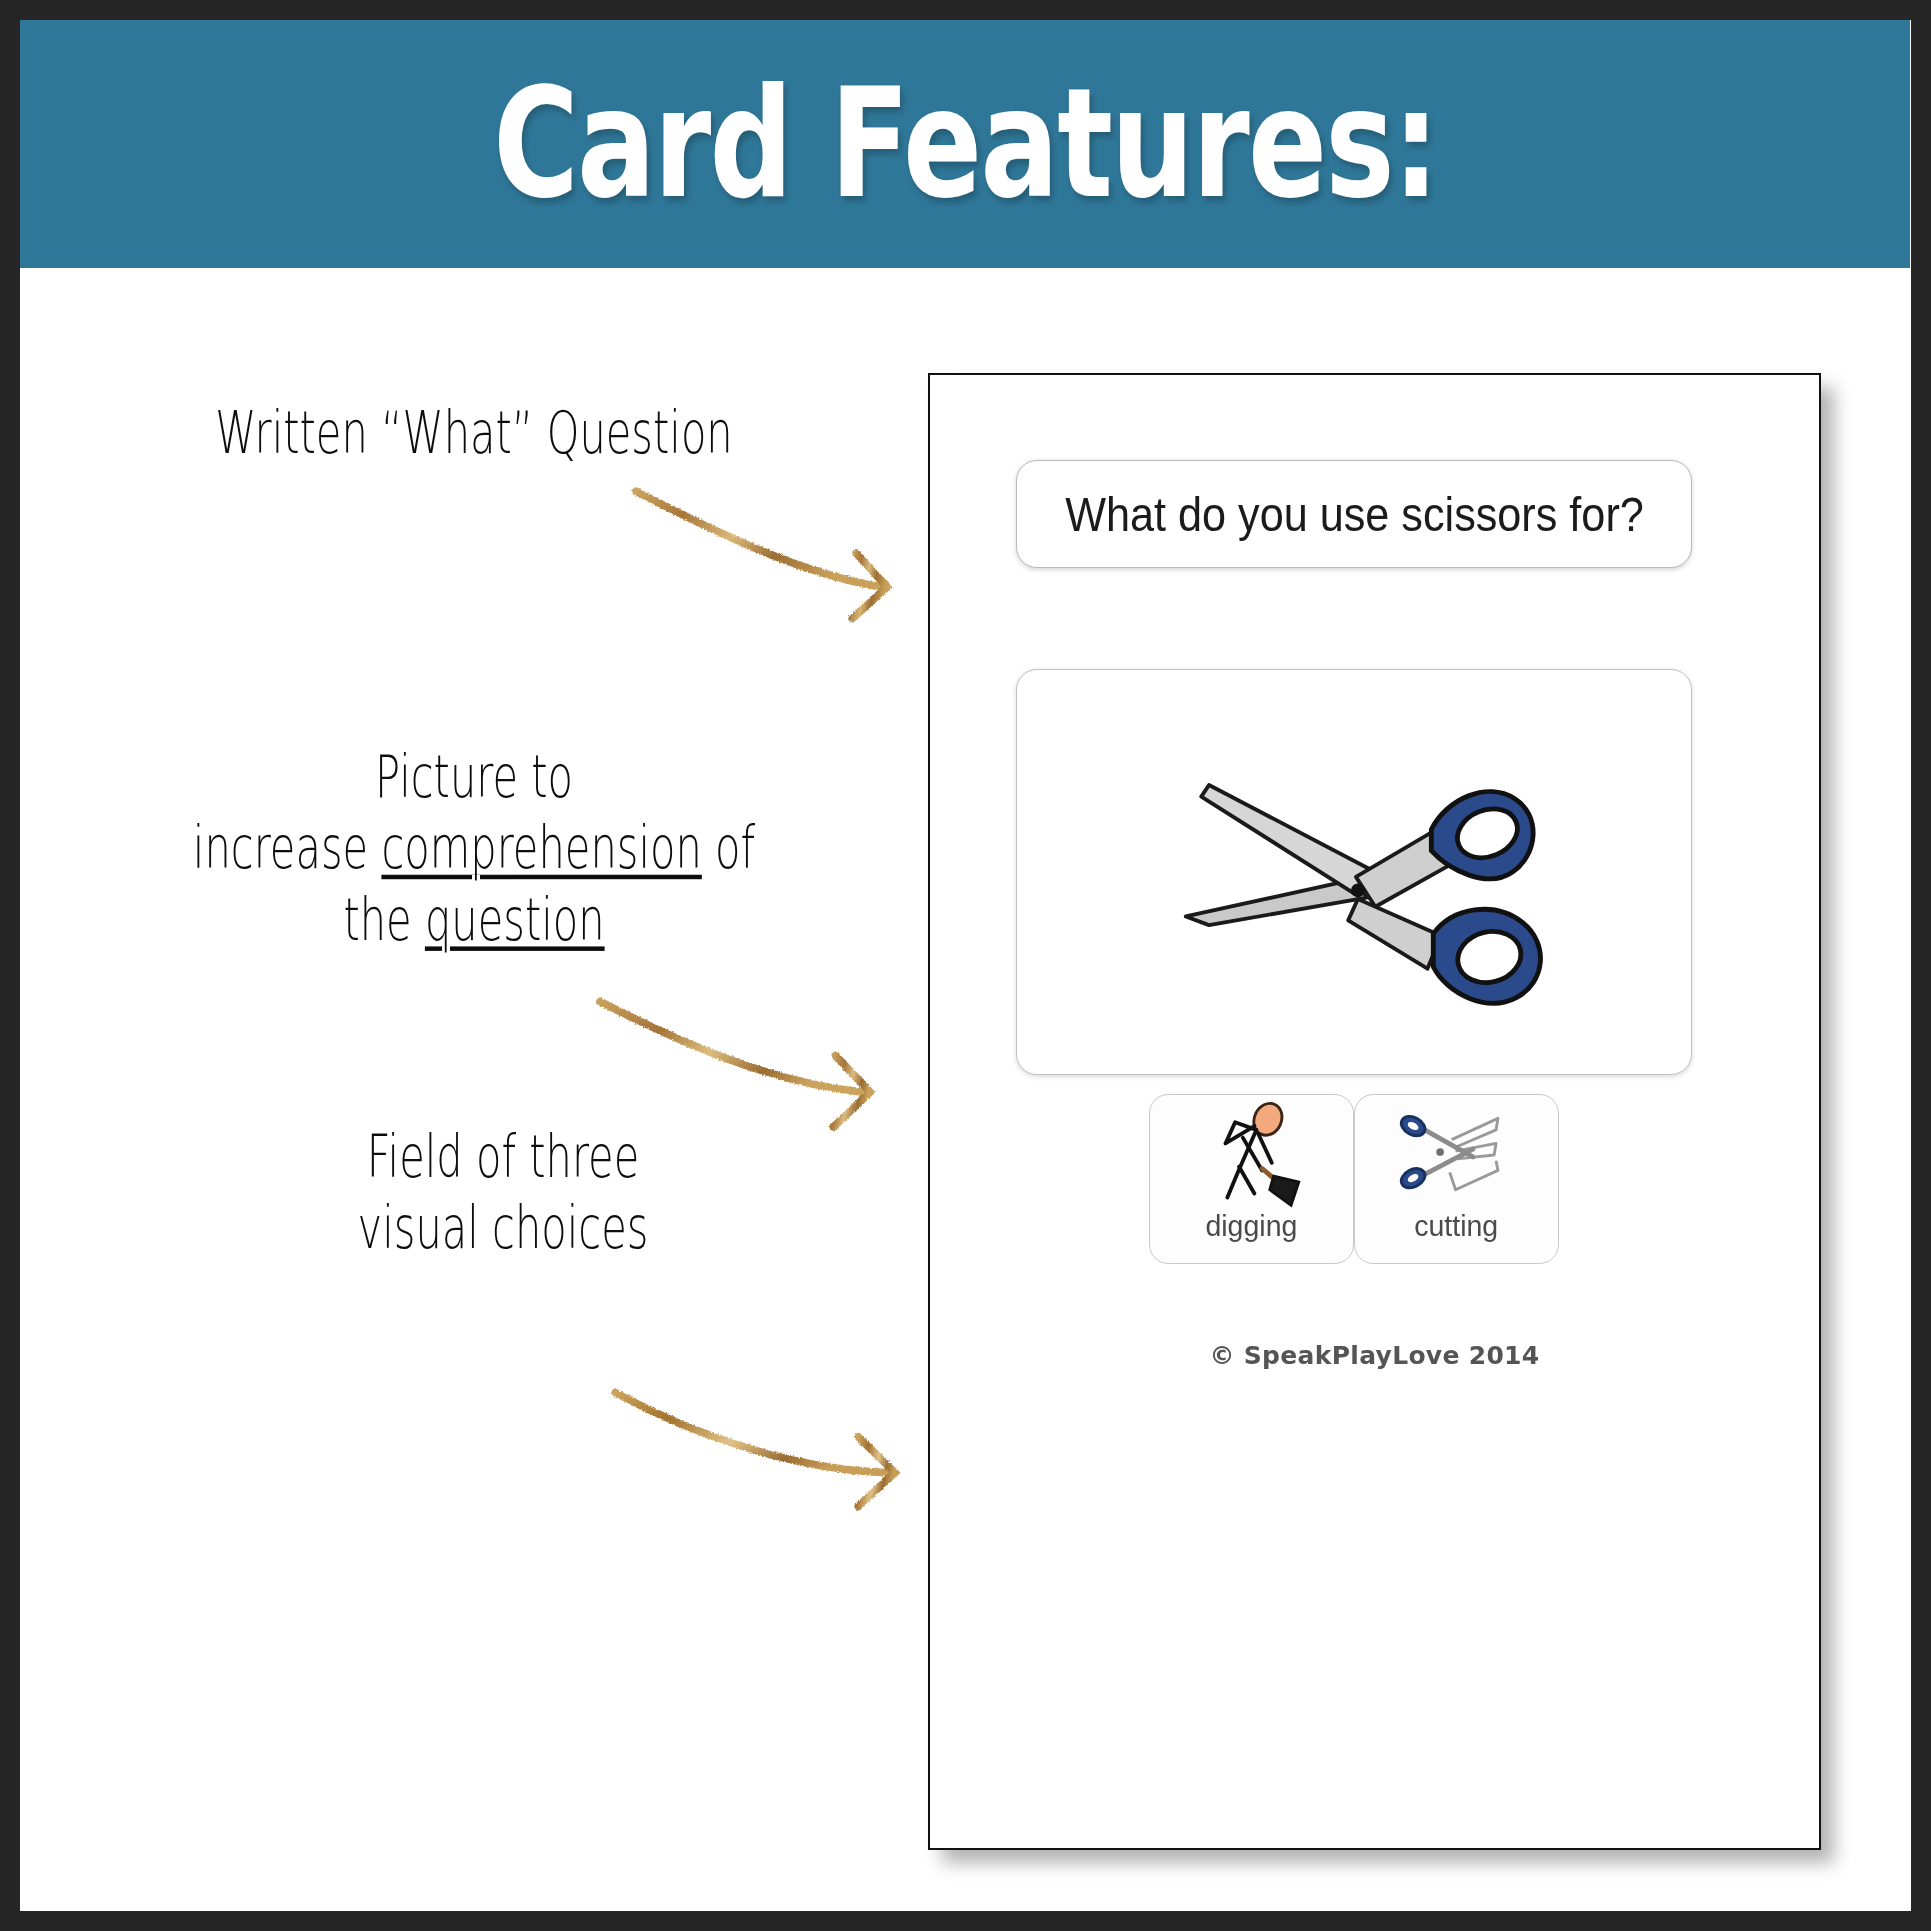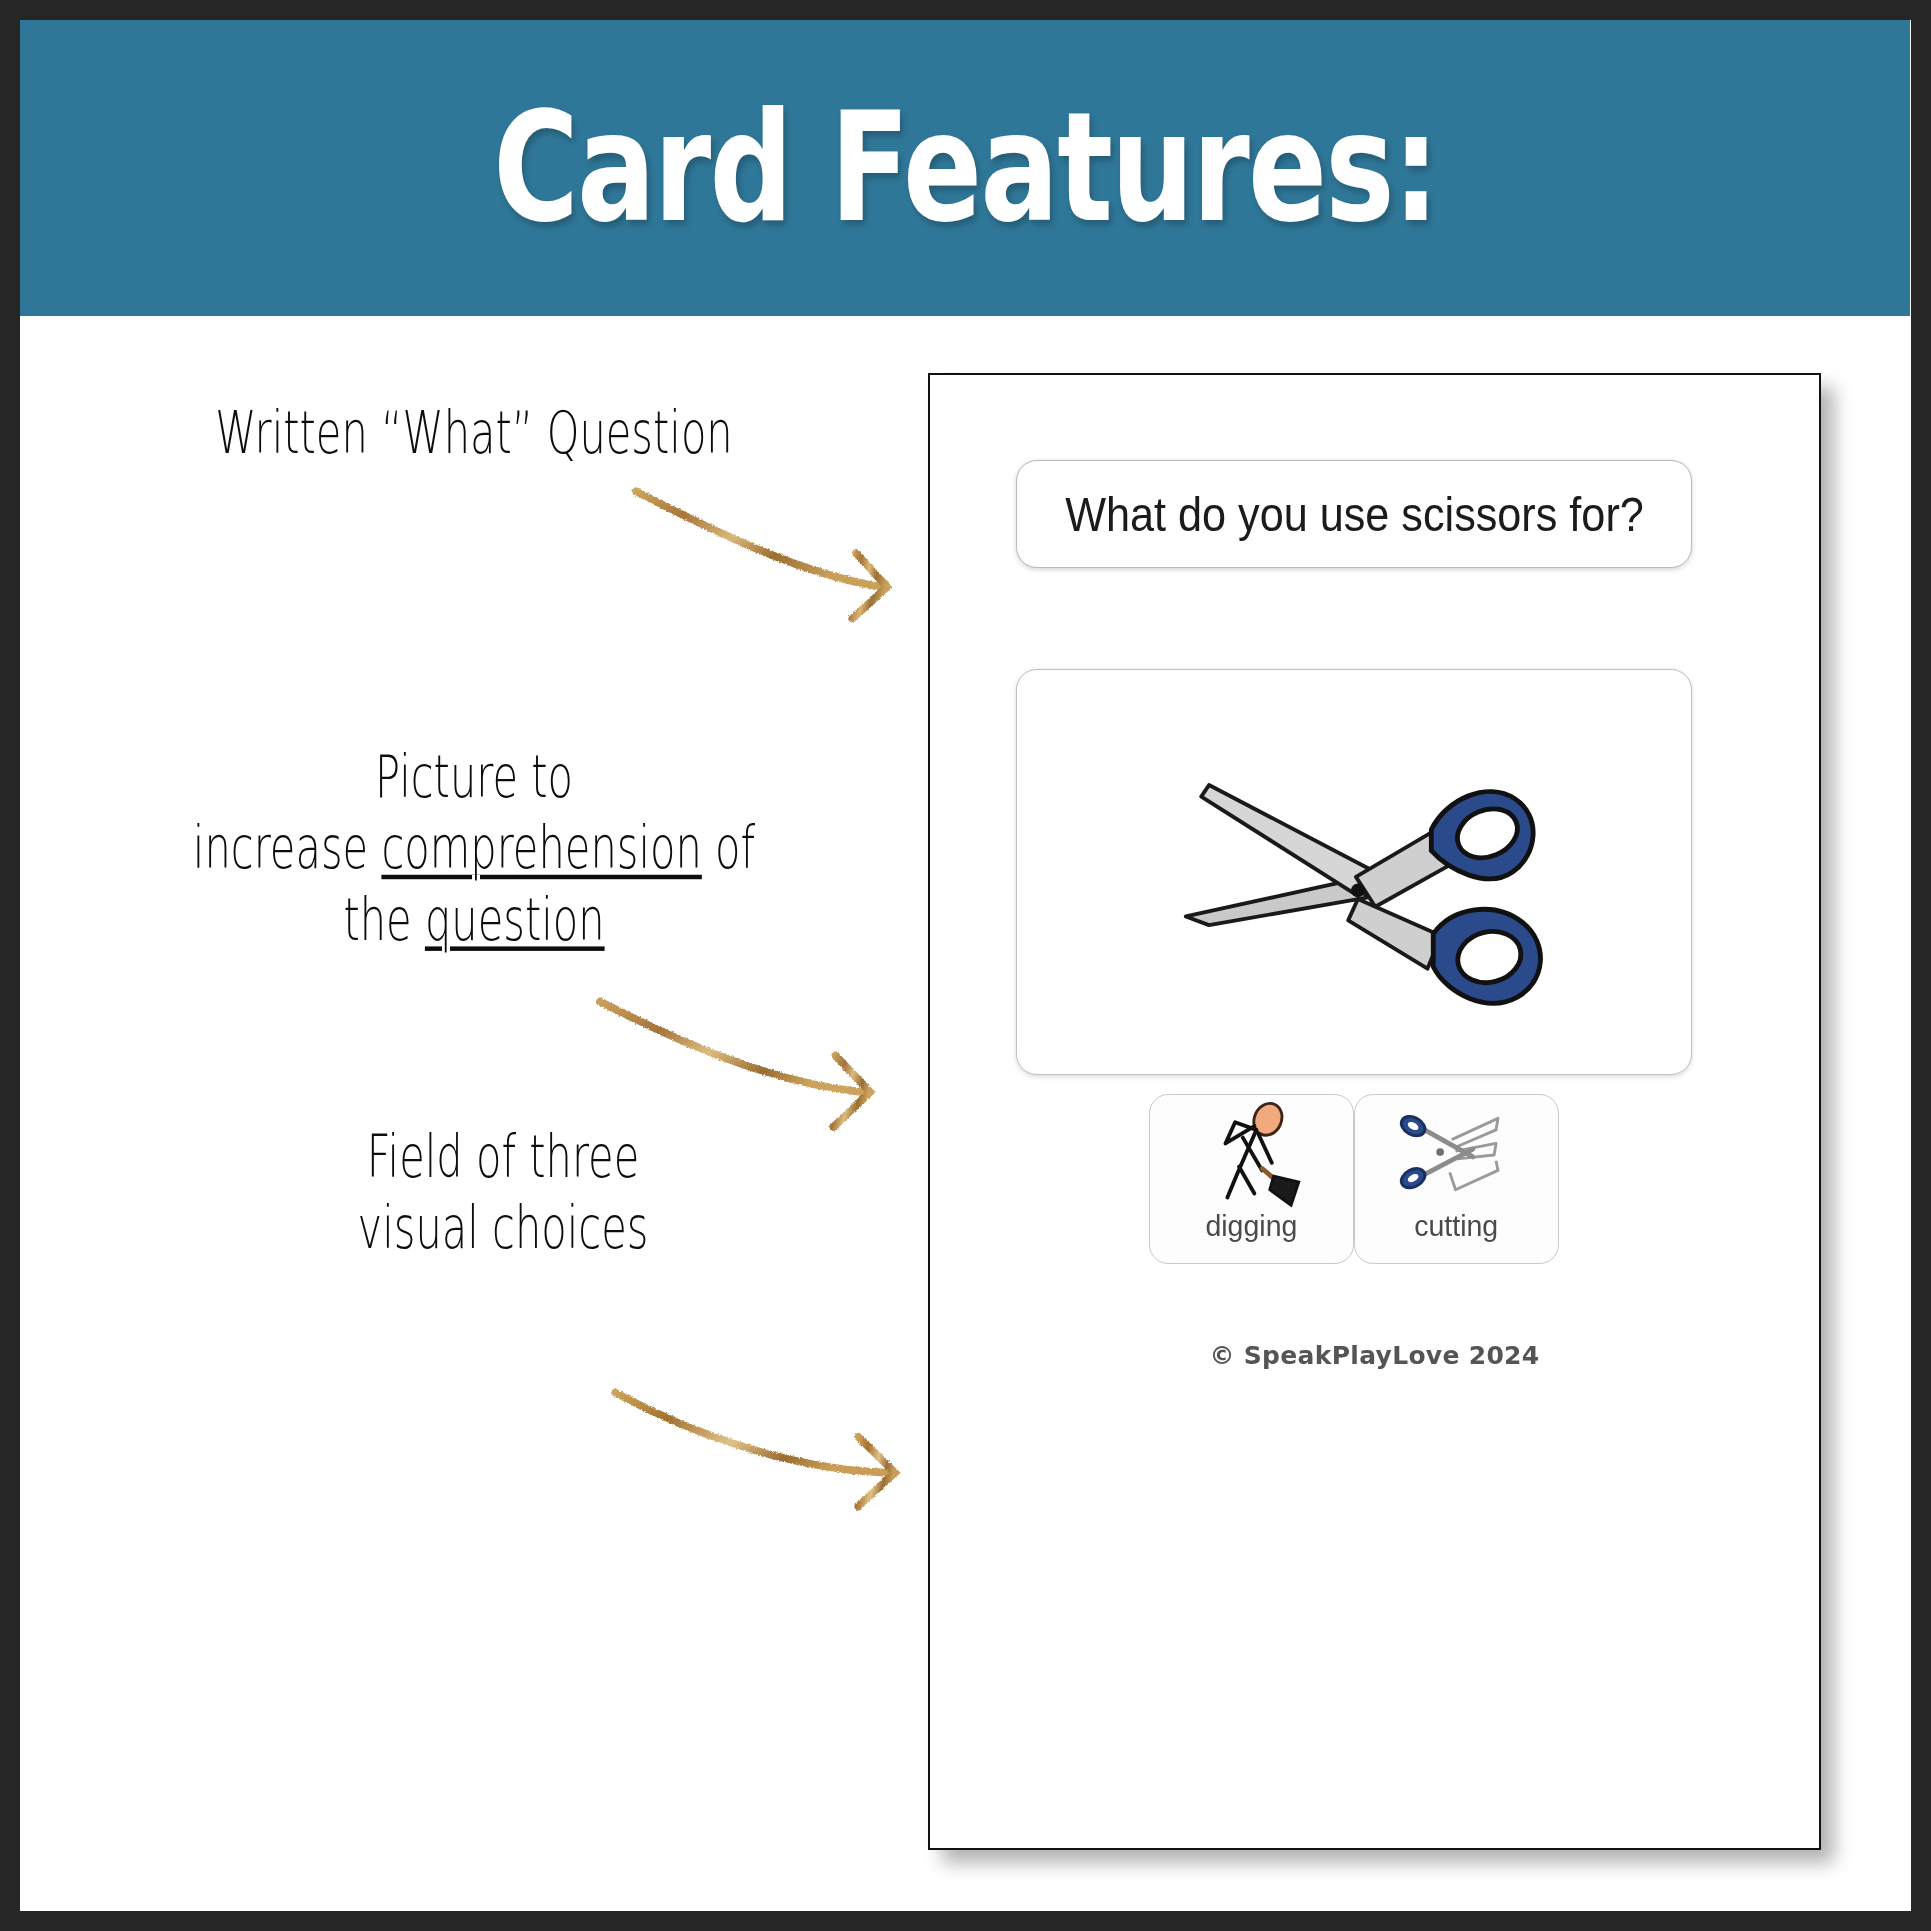--- a/index.html
+++ b/index.html
@@ -23,21 +23,21 @@
     border: 20px solid #262626;
     overflow: hidden;
   }
 
   
   #header {
     position: absolute;
     left: 0;
     top: 0;
     width: 1890px;
-    height: 296px;
+    height: 248px;
     background: #2f7798;
     display: flex;
     align-items: center;
     justify-content: center;
   }
   #header-title {
     color: #ffffff;
     font-family: "DejaVu Sans", sans-serif;
     font-size: 124px;
     font-weight: 700;
@@ -331,17 +331,17 @@
           <ellipse cx="30" cy="26" rx="6" ry="3.5" transform="rotate(28 30 26)" fill="#ffffff"></ellipse>
           <ellipse cx="30" cy="80" rx="13" ry="9" transform="rotate(-28 30 80)" fill="#2b4a8b" stroke="#17305e" stroke-width="3"></ellipse>
           <ellipse cx="30" cy="80" rx="6" ry="3.5" transform="rotate(-28 30 80)" fill="#ffffff"></ellipse>
           <circle cx="58" cy="53" r="4" fill="#6f6f6f"></circle>
         </svg>
         <span class="choice-label">cutting</span>
       </div>
 
     </div>
 
-    <div id="copyright">© SpeakPlayLove 2024</div>
+    <div id="copyright">© SpeakPlayLove 2014</div>
   </div>
 
 </div>
 
 
 </body></html>

